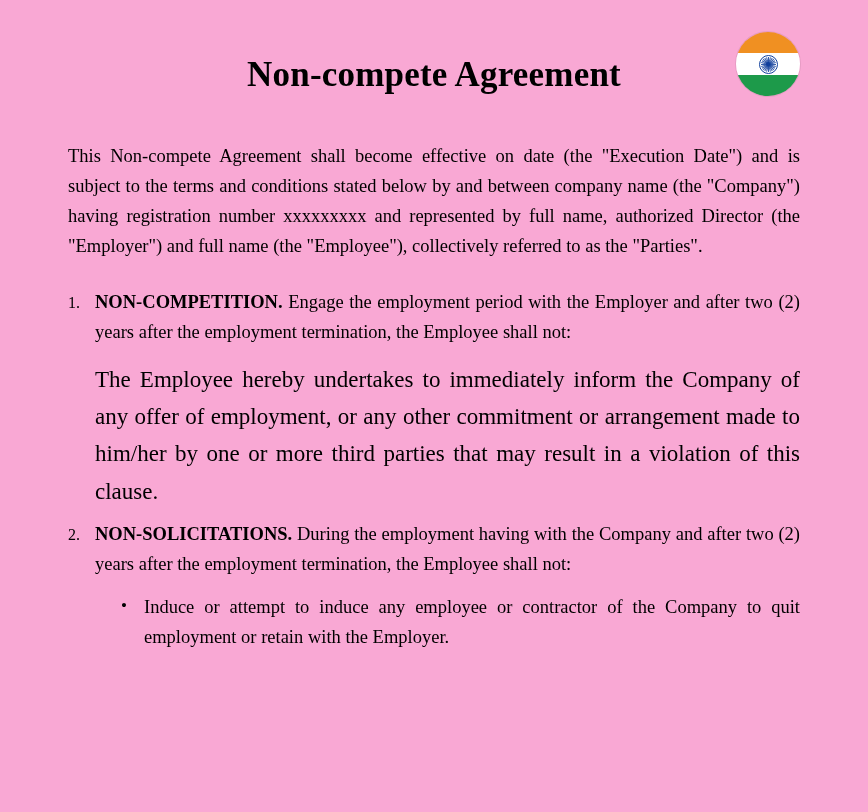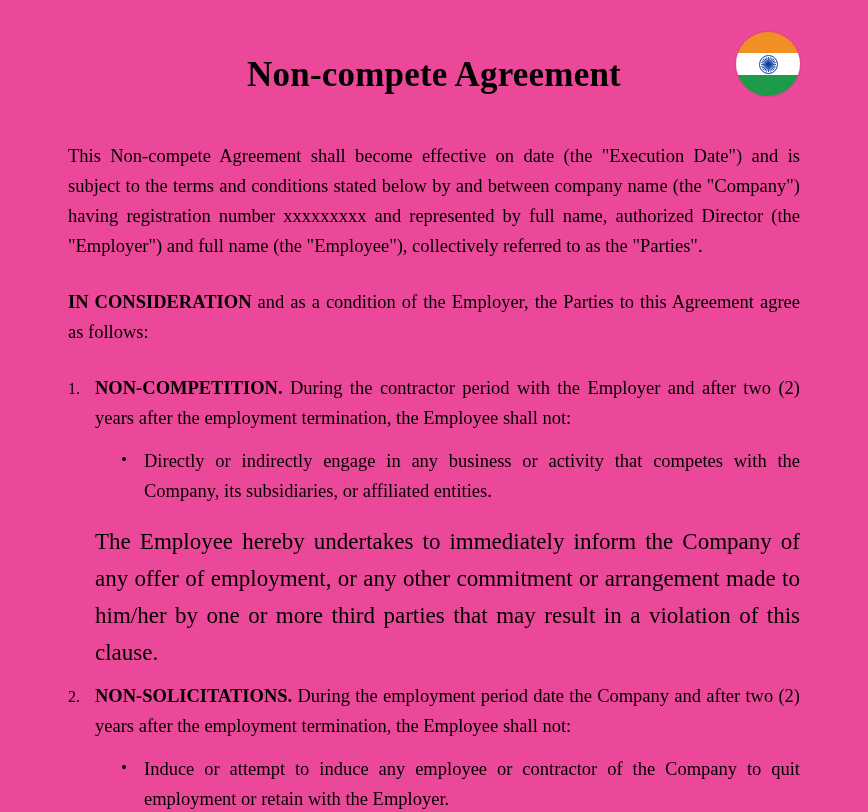--- a/index.html
+++ b/index.html
@@ -13,21 +13,21 @@
     overflow: hidden;
     font-family: "Liberation Serif", serif;
     color: #000000;
   }
   .page {
     position: relative;
     width: 868px;
     height: 812px;
     box-sizing: border-box;
     padding: 28px 68px 0 68px;
-    background: #ec4899;
+    background: #f9a8d4;
   }
   .flag-wrap {
     position: absolute;
     top: 32px;
     right: 68px;
     width: 64px;
     height: 64px;
   }
   .flag {
     width: 64px;
@@ -187,39 +187,37 @@
       </div>
     </div>
   </div>
 
   <h1 class="doc-title">Non-compete Agreement</h1>
 
   <div class="body-text">
 
     <p class="para"><span>This Non-compete Agreement shall become effective on </span><span class="u">date</span><span> (the "Execution Date") and is subject to the terms and conditions stated below by and between </span><span class="u">company name</span><span> (the "Company") having registration number </span><span class="u">xxxxxxxxx</span><span> and represented by </span><span class="u">full name</span><span>, authorized Director (the "Employer") and </span><span class="u">full name</span><span> (the "Employee"), collectively referred to as the "Parties".</span></p>
 
-    <p class="para"><span class="b">IN CONSIDERATION</span><span> and as a condition of the Employer, the Parties to this Agreement agree as follows:</span></p>
 
     <ol class="clauses">
 
       <li>
         <span class="num">1.</span>
         <div class="clause-body">
-          <span class="b">NON-COMPETITION.</span><span> During the contractor period with the Employer and after </span><span class="u">two (2) years</span><span> after the employment termination, the Employee shall not:</span>
+          <span class="b">NON-COMPETITION.</span><span> Engage the employment period with the Employer and after </span><span class="u">two (2) years</span><span> after the employment termination, the Employee shall not:</span>
           <ul class="bullets">
-            <li>Directly or indirectly engage in any business or activity that competes with the Company, its subsidiaries, or affiliated entities.</li>
           </ul>
           <p class="sub-para">The Employee hereby undertakes to immediately inform the Company of any offer of employment, or any other commitment or arrangement made to him/her by one or more third parties that may result in a violation of this clause.</p>
         </div>
       </li>
 
       <li>
         <span class="num">2.</span>
         <div class="clause-body">
-          <span class="b">NON-SOLICITATIONS.</span><span> During the employment period date the Company and after </span><span class="u">two (2) years</span><span> after the employment termination, the Employee shall not:</span>
+          <span class="b">NON-SOLICITATIONS.</span><span> During the employment having with the Company and after </span><span class="u">two (2) years</span><span> after the employment termination, the Employee shall not:</span>
           <ul class="bullets">
             <li>Induce or attempt to induce any employee or contractor of the Company to quit employment or retain with the Employer.</li>
           </ul>
         </div>
       </li>
 
     </ol>
 
   </div>
 </div>

